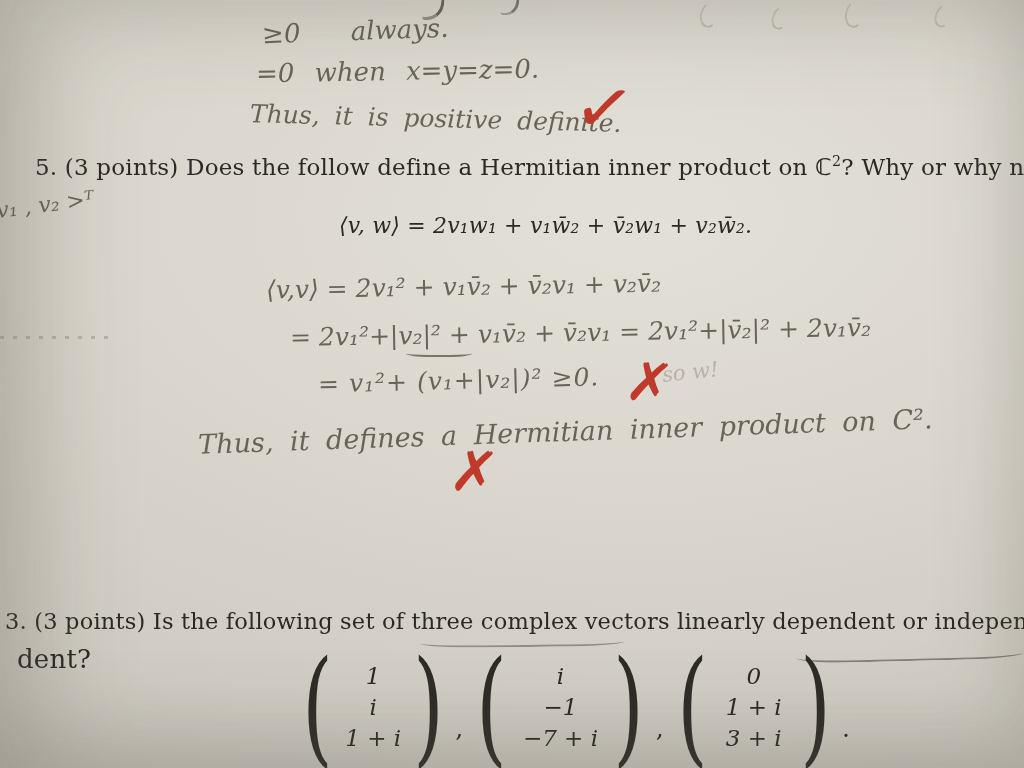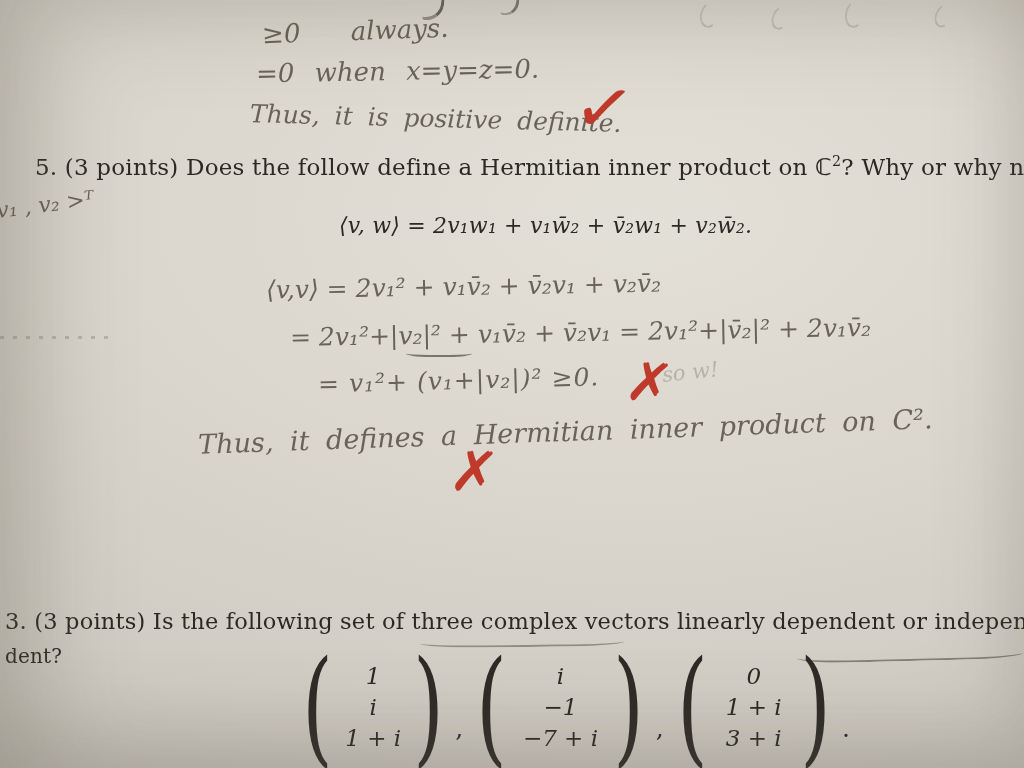--- a/index.html
+++ b/index.html
@@ -62,21 +62,21 @@
   <div class="abs hw" style="left:266px;top:272px;font-size:25px;transform:rotate(-1deg);">⟨v,v⟩ = 2v₁² + v₁v̄₂ + v̄₂v₁ + v₂v̄₂</div>
   <div class="abs hw" style="left:290px;top:318px;font-size:25px;transform:rotate(-1deg);">= 2v₁²+|v₂|² + v₁v̄₂ + v̄₂v₁ = 2v₁²+|v̄₂|² + 2v₁v̄₂</div>
   <div class="stroke u-v2"></div>
   <div class="abs hw" style="left:318px;top:366px;font-size:25px;letter-spacing:1px;transform:rotate(-1.5deg);">= v₁²+ (v₁+|v₂|)² ≥0.</div>
   <div class="abs red" style="left:626px;top:350px;font-size:56px;font-weight:bold;transform:rotate(8deg);">✗</div>
   <div class="abs hw-faint" style="left:662px;top:360px;font-size:21px;transform:rotate(-6deg);">so w!</div>
   <div class="abs hw" style="left:198px;top:416px;font-size:27px;word-spacing:8px;transform:rotate(-2deg);">Thus, it defines a Hermitian inner product on C².</div>
   <div class="abs red" style="left:450px;top:438px;font-size:58px;font-weight:bold;transform:rotate(6deg);">✗</div>
 
   <div class="abs print" style="left:5px;top:608px;font-size:22.5px;">3. (3 points) Is the following set of three complex vectors linearly dependent or indepen-</div>
-  <div class="abs print" style="left:5px;top:644px;font-size:20px;">dent?</div>
+  <div class="abs print" style="left:17px;top:644px;font-size:26px;">dent?</div>
   <div class="stroke u-complex"></div>
   <div class="stroke u-indep"></div>
 
   <div class="vectors">
     <div class="vector">
       <span class="paren">(</span>
       <div class="vcol" style="min-width:62px;">
         <span>1</span>
         <span>i</span>
         <span>1 + i</span>

